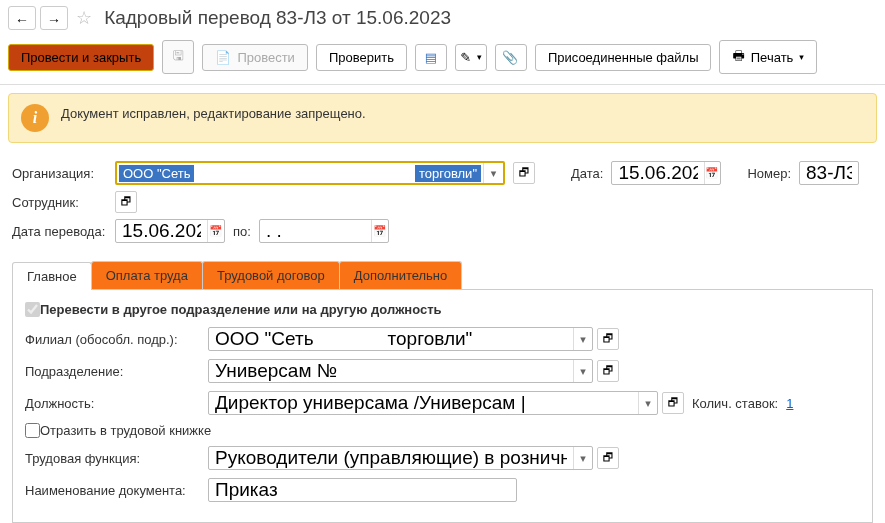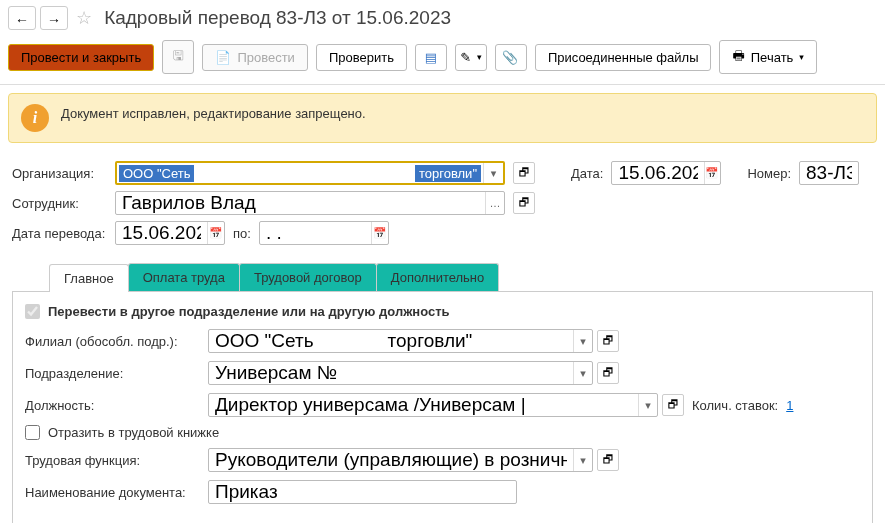--- a/index.html
+++ b/index.html
@@ -155,41 +155,39 @@
     }
     .tabs {
       display: flex;
       border-bottom: 1px solid #ccc;
       margin: 8px 12px 0;
     }
     .tab {
       padding: 6px 14px;
       border: 1px solid #ccc;
       border-bottom: none;
-      background: #14b8a6;
+      background: #f97316;
       cursor: pointer;
       margin-right: -1px;
       border-radius: 3px 3px 0 0;
     }
     .tab.active {
       background: #fff;
       position: relative;
       top: 1px;
-      margin-left: 37px;
     }
     .tab-content {
       border: 1px solid #ccc;
       border-top: none;
       margin: 0 12px 12px;
       padding: 12px;
     }
     .checkbox-row {
       display: flex;
       align-items: flex-end;
-      gap: 8px;
       margin-bottom: 10px;
     }
     .checkbox-row input[type="checkbox"] {
       width: 15px;
       height: 15px;
     }
     .checkbox-row .bold { font-weight: bold; }
     .field-row {
       display: flex;
       align-items: center;
@@ -271,24 +269,20 @@
     </div>
     <span style="width:10px"></span>
     <span>Номер:</span>
     <div class="input-wrap" style="width:60px">
       <input readonly="" value="83-Л3" style="">
     </div>
   </div>
 
   <div class="form-row">
     <span class="label">Сотрудник:</span>
-    <div class="input-wrap" style="width:390px">
-      <input readonly="" value="Гаврилов Влад" style="">
-      <button class="mini-btn">…</button>
-    </div>
     <button class="ext-btn">🗗</button>
   </div>
 
   <div class="form-row">
     <span class="label">Дата перевода:</span>
     <div class="input-wrap" style="width:110px">
       <input readonly="" value="15.06.2023" style="">
       <button class="mini-btn">📅</button>
     </div>
     <span>по:</span>

